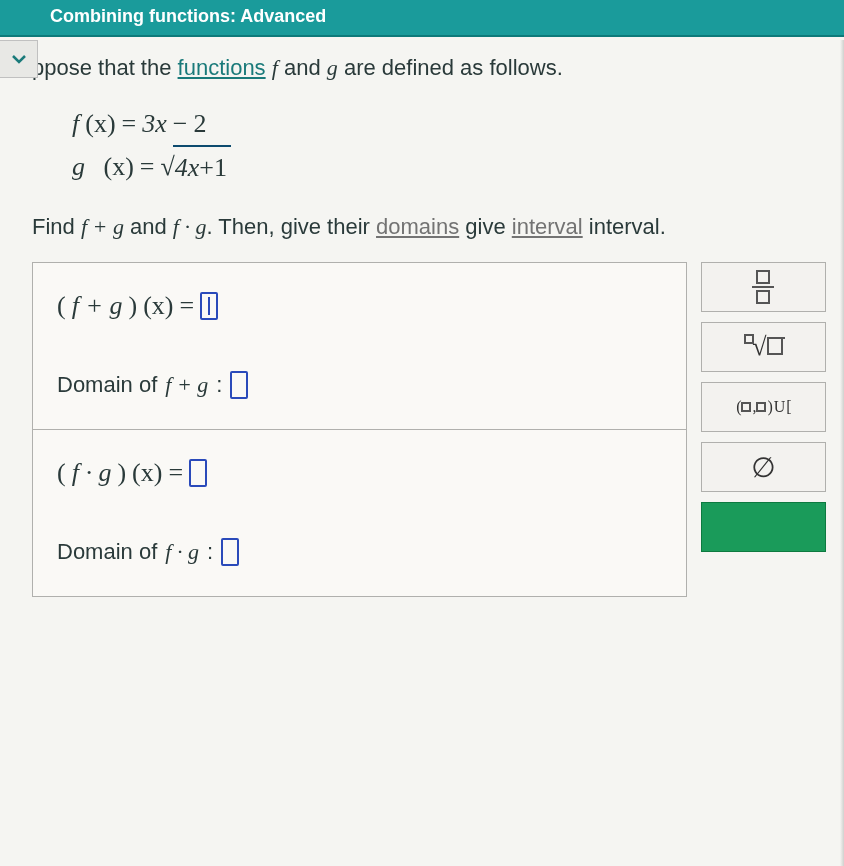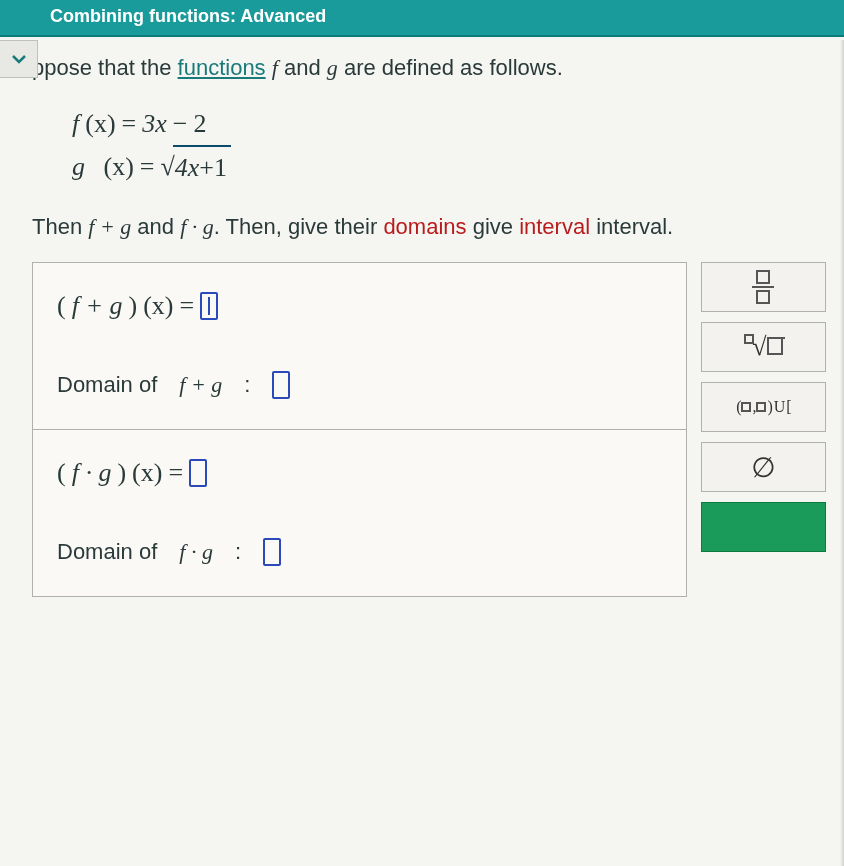--- a/index.html
+++ b/index.html
@@ -17,30 +17,30 @@
 
 .defs { margin-left: 40px; margin-bottom: 26px; font-family: 'Times New Roman', serif; font-size: 26px; font-style: italic; line-height: 1.6; }
 .defs .row { display: flex; align-items: center; gap: 6px; }
 .defs .norm { font-style: normal; }
 .sqrt-wrap { display: inline-flex; align-items: center; }
 .sqrt-sym { font-style: normal; font-size: 26px; margin-right: -2px; }
 .sqrt-body { border-top: 2px solid #0c4a6e; padding: 0 4px 0 2px; }
 
 .instr { margin-bottom: 22px; }
 .instr .fn { font-family: 'Times New Roman', serif; font-style: italic; }
-.instr .link { color: #b91c1c; }
+.instr .link { color: #737373; text-decoration: underline; }
 
 .work-row { display: flex; align-items: flex-start; gap: 14px; }
 
 .answer-box { border: 1px solid #b0b0ad; background: #faf9f6; width: 680px; }
 .section { padding: 28px 24px 30px 24px; border-bottom: 1px solid #b0b0ad; }
 .section:last-child { border-bottom: none; }
 .math-line { font-family: 'Times New Roman', serif; font-size: 26px; font-style: italic; color: #2a3a3a; display: flex; align-items: center; gap: 6px; margin-bottom: 50px; }
 .math-line .norm { font-style: normal; }
-.domain-line { font-family: Arial, sans-serif; font-size: 22px; color: #2a3a3a; display: flex; align-items: center; gap: 22px; }
+.domain-line { font-family: Arial, sans-serif; font-size: 22px; color: #2a3a3a; display: flex; align-items: center; gap: 8px; }
 .domain-line .fn { font-family: 'Times New Roman', serif; font-style: italic; }
 
 .blank { display: inline-block; width: 18px; height: 28px; border: 2px solid #2a4aba; border-radius: 2px; }
 .blank.with-cursor { position: relative; }
 .blank.with-cursor::after { content: ""; position: absolute; left: 50%; top: 3px; bottom: 3px; width: 2px; background: #2a4aba; transform: translateX(-50%); }
 
 .toolbox { width: 130px; display: flex; flex-direction: column; gap: 10px; }
 .tool-row { display: flex; gap: 8px; }
 .tool { flex: 1; min-width: 52px; height: 50px; background: #f3f2ef; border: 1px solid #b0b0ad; display: flex; align-items: center; justify-content: center; font-family: 'Times New Roman', serif; font-size: 22px; color: #333; font-style: normal; position: relative; overflow: hidden; }
 .tool.cut { min-width: 60px; }
@@ -89,21 +89,21 @@
       <span>g</span>&nbsp;<span class="norm">(x)</span>
       <span class="norm">=</span>
       <span class="sqrt-wrap">
         <span class="sqrt-sym">√</span>
         <span class="sqrt-body"><span>4x</span><span class="norm">+</span><span class="norm">1</span></span>
       </span>
     </div>
   </div>
 
   <div class="instr">
-    <span>Then </span><span class="fn">f + g</span><span> and </span><span class="fn">f · g</span><span>. Then, give their </span><span class="link">domains</span><span> give </span><span class="link">interval</span><span> interval.</span>
+    <span>Find </span><span class="fn">f + g</span><span> and </span><span class="fn">f · g</span><span>. Then, give their </span><span class="link">domains</span><span> give </span><span class="link">interval</span><span> interval.</span>
   </div>
 
   <div class="work-row">
     <div class="answer-box">
       <div class="section">
         <div class="math-line">
           <span class="norm">(</span>
             <span>f + g</span>
             <span class="norm">)</span>
             <span class="norm">(x)</span>

